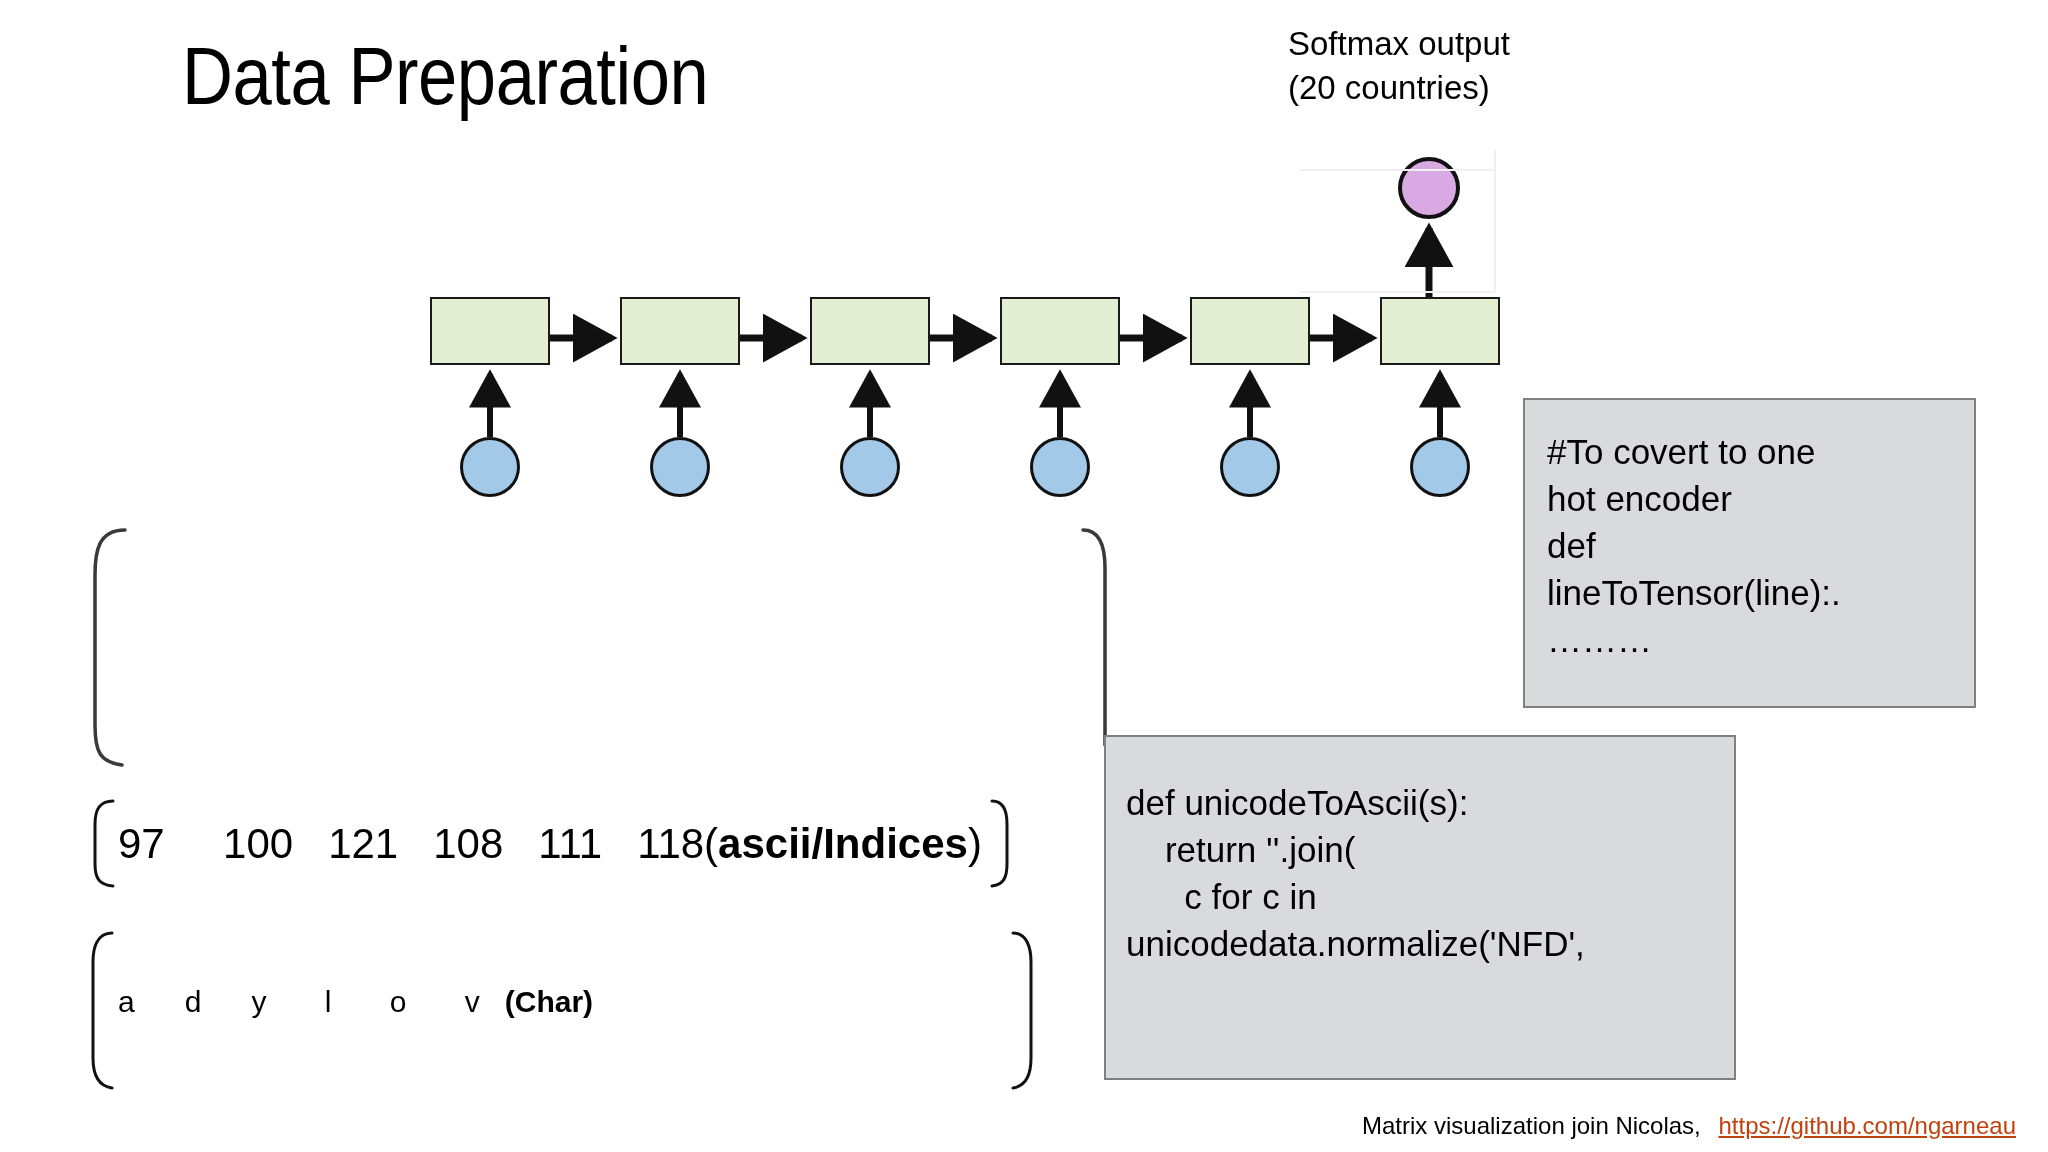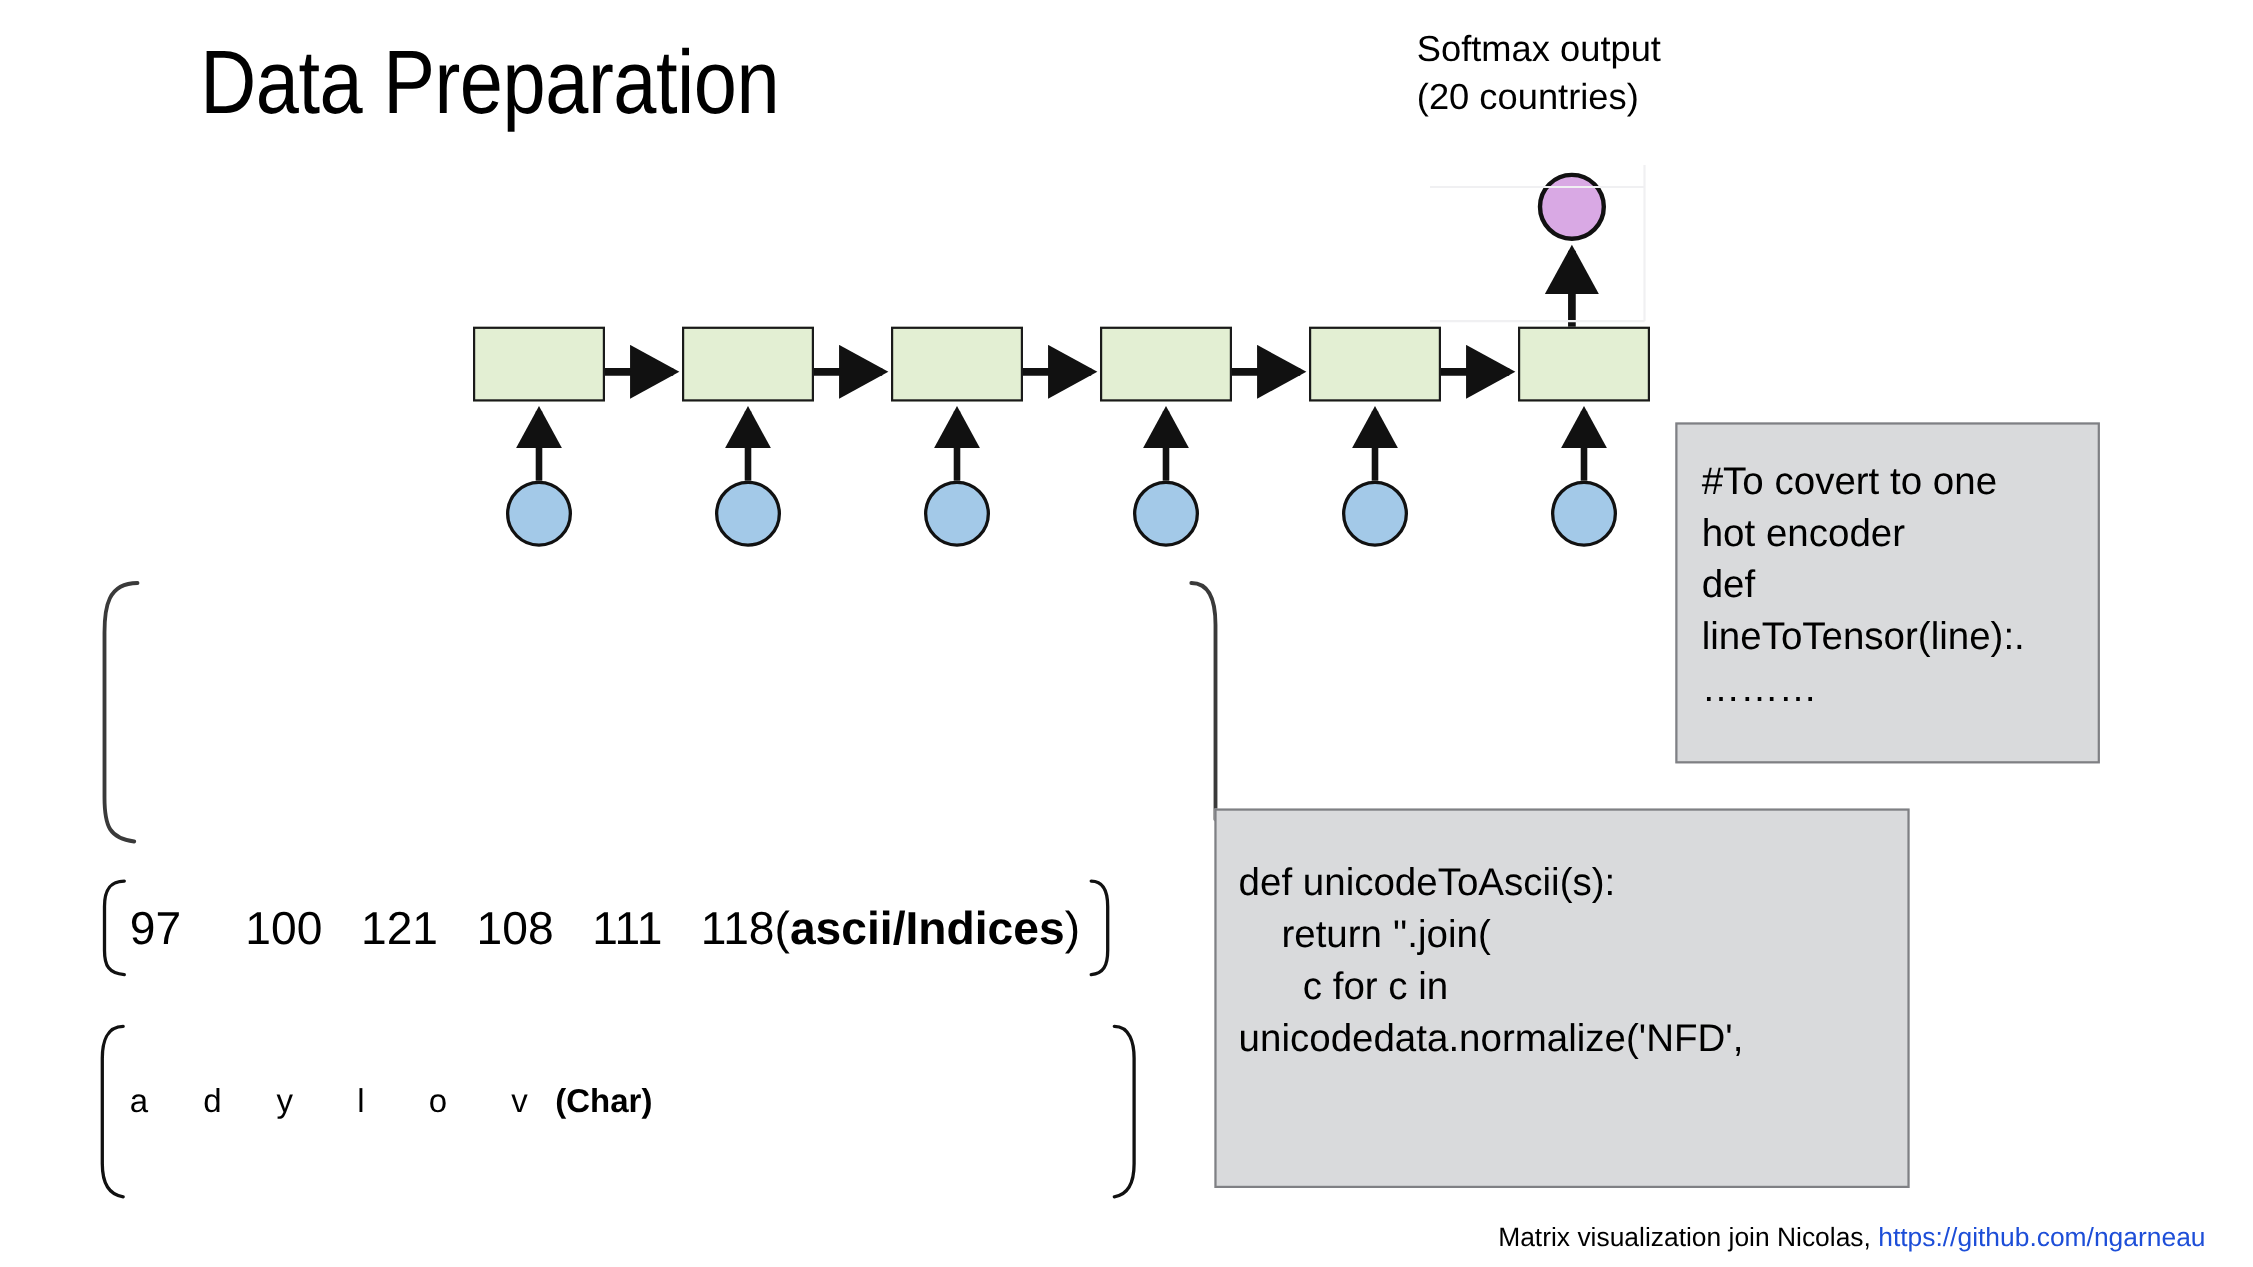--- a/index.html
+++ b/index.html
@@ -111,43 +111,45 @@
     background: #d9dadc;
     border: 2px solid #7f8084;
     box-sizing: border-box;
     font-size: 35px;
     line-height: 47px;
     color: #000000;
     white-space: pre-wrap;
   }
   #code-box-onehot {
     left: 1523px;
-    top: 384px;
-    width: 386px;
+    top: 398px;
+    width: 453px;
     height: 310px;
     padding: 28px 0 0 22px;
   }
   #code-box-ascii {
     left: 1104px;
     top: 735px;
     width: 632px;
     height: 345px;
     padding: 42px 0 0 20px;
   }
 
   
   #footer {
     position: absolute;
     left: 1362px;
     top: 1112px;
     font-size: 24px;
     white-space: nowrap;
   }
   #footer-link {
-    color: #1d4ed8;
+    color: #c2410c;
+    text-decoration: underline;
+    margin-left: 11px;
   }
 </style>
 </head>
 <body>
 
 <div id="slide">
 
   <div id="slide-title">Data Preparation</div>
 
   <div id="softmax-caption">

